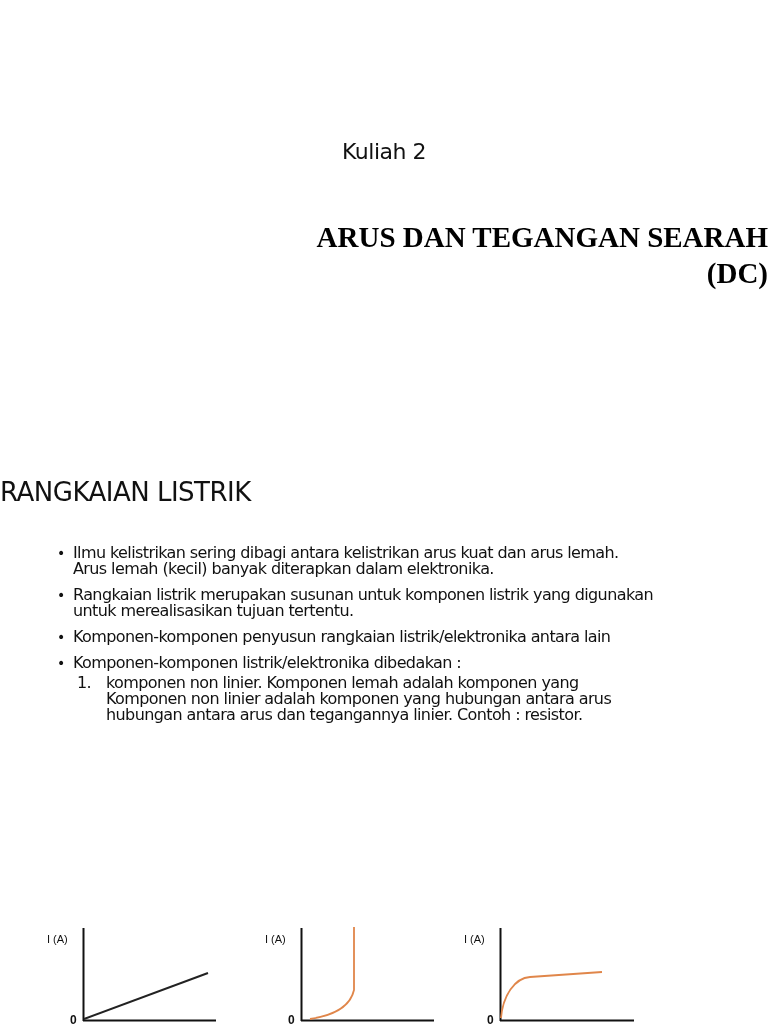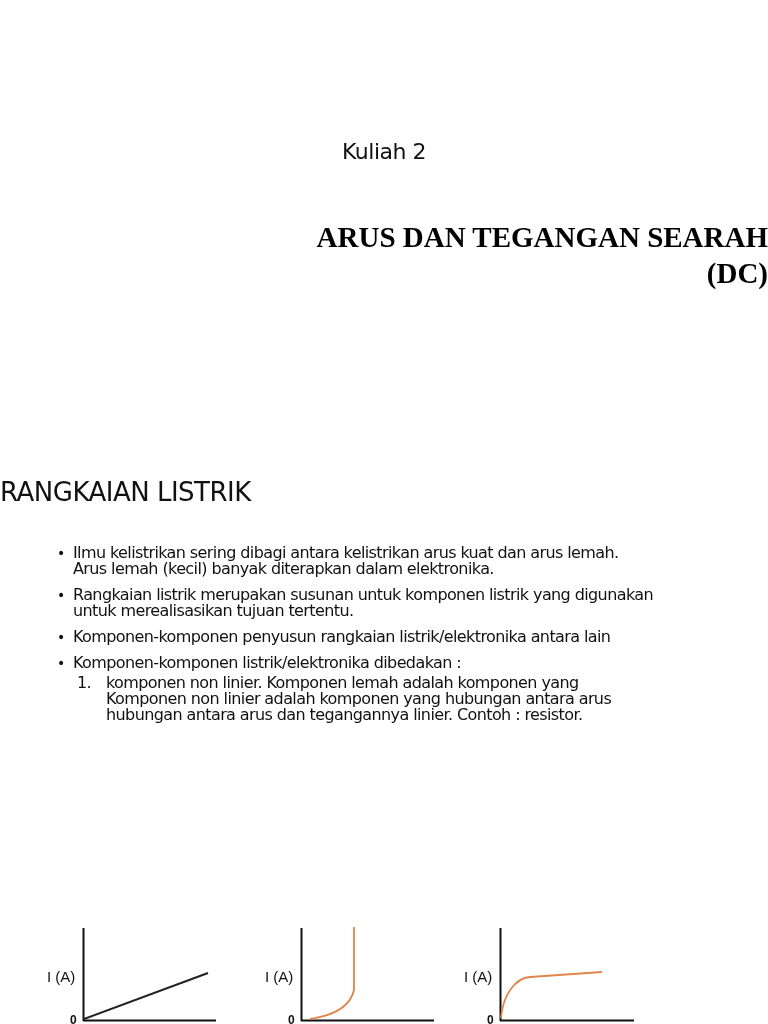--- a/index.html
+++ b/index.html
@@ -29,21 +29,21 @@
     font-family: "DejaVu Sans", sans-serif; font-size: 16px; line-height: 16px; color: #111; letter-spacing: -0.6px;
   }
   .bullets li { position: relative; padding-left: 17px; margin-bottom: 10px; }
   .bullets li .dot {
     position: absolute; left: 1px; top: 0; font-size: 14px;
   }
   .sublist { margin: 4px 0 0 0; padding: 0; list-style: none; }
   .sublist li { position: relative; padding-left: 33px; margin: 0; }
   .sublist li .num { position: absolute; left: 4px; top: 0; }
   .ylabel {
-    position: absolute; font-family: "Liberation Sans", sans-serif; font-size: 15px; color: #111; margin-top: 35px;
+    position: absolute; font-family: "Liberation Sans", sans-serif; font-size: 11px; color: #111;
   }
   .origin {
     position: absolute; font-family: "Liberation Sans", sans-serif; font-size: 12px; font-weight: bold; color: #111;
   }
 </style>
 </head>
 <body>
 
 <div class="slide slide1">
   <div class="kuliah">Kuliah 2</div>

